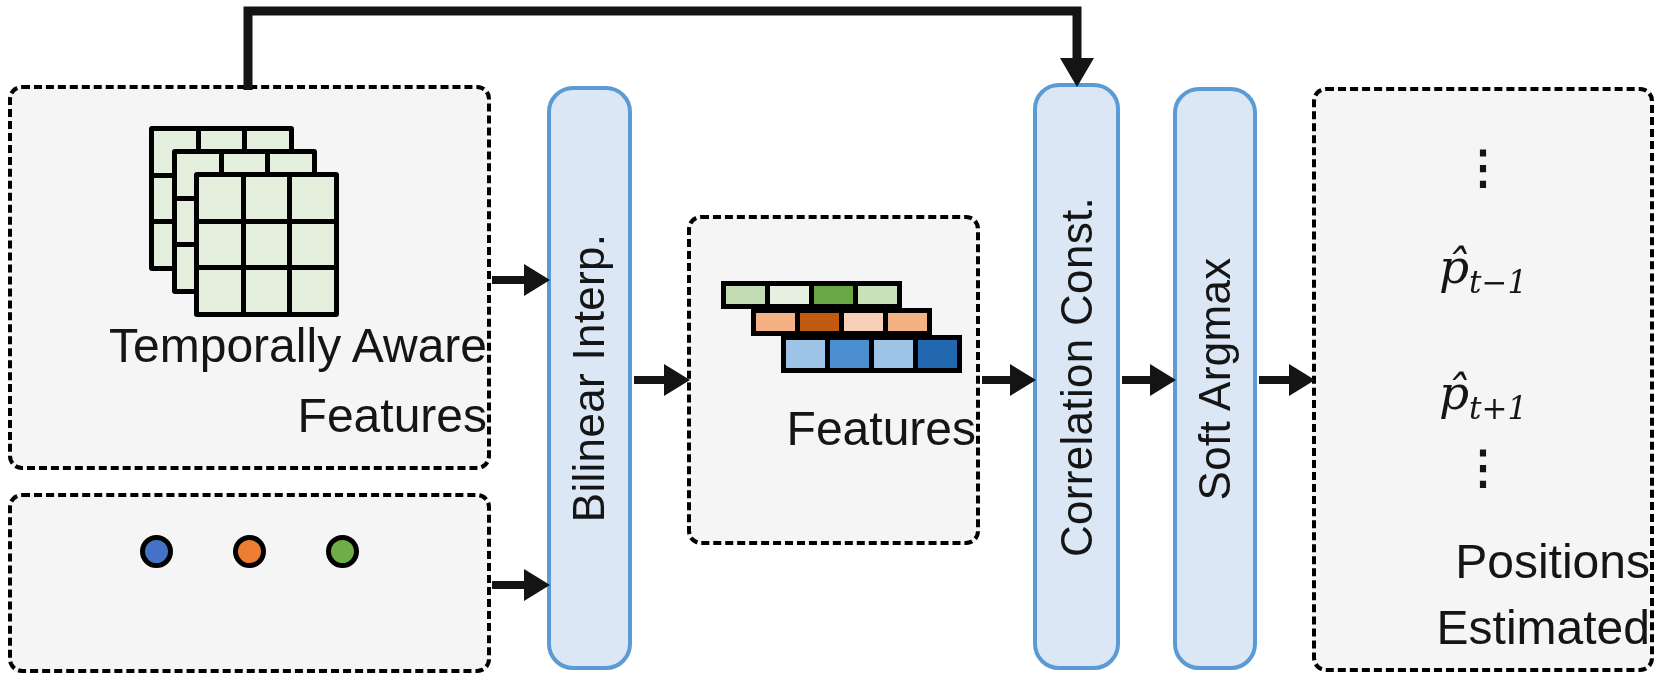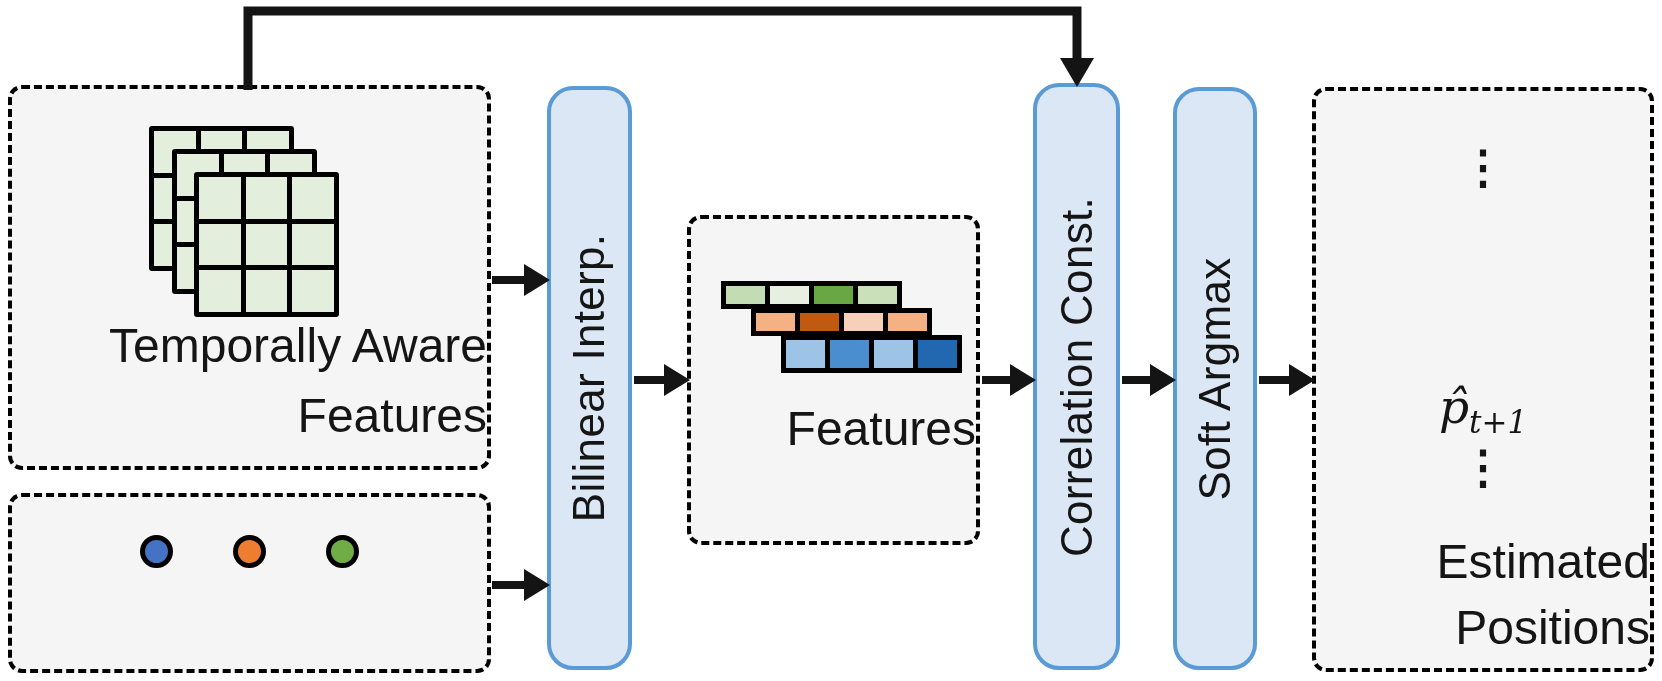--- a/index.html
+++ b/index.html
@@ -52,21 +52,21 @@
   .r3>div{height:28px;}
 
   
   .vdots{position:absolute;left:0;right:0;text-align:center;font-size:46px;line-height:46px;font-weight:bold;}
   .d1{top:53px;}
   .d2{top:353px;}
   .mathrow{position:absolute;left:0;right:0;text-align:center;font-family:"DejaVu Serif",serif;font-style:italic;font-size:47px;line-height:56px;}
   .mathrow sub{font-size:31px;}
   .mr1{top:148px;}
   .mr2{top:212px;}
-  .mr3{top:288px;}
+  .mr3{top:274px;}
   .estlabel{top:438px;line-height:66px;}
 
   #taf-label{top:222px;}
   #qp-label{top:92px;line-height:56px;}
   #qf-label{top:177px;line-height:66px;}
 </style>
 </head>
 <body>
 
 <div class="stage">
@@ -185,21 +185,22 @@
   <div class="bar" style="left:1033px;top:83px;width:87px;height:587px;">
     <span class="vtext">Correlation Const.</span>
   </div>
 
   <div class="bar" style="left:1173px;top:87px;width:84px;height:583px;">
     <span class="vtext">Soft Argmax</span>
   </div>
 
   <div class="dbox" style="left:1312px;top:87px;width:342px;height:585px;">
     <div class="vdots d1">⋮</div>
+    <div class="mathrow mr1"><span>p̂</span><sub>t−1</sub></div>
     <div class="mathrow mr3"><span>p̂</span><sub>t+1</sub></div>
     <div class="vdots d2">⋮</div>
     <div class="boxlabel estlabel">
+      <div>Positions</div>
       <div>Estimated</div>
-      <div>Positions</div>
     </div>
   </div>
 
 </div>
 
 </body></html>

